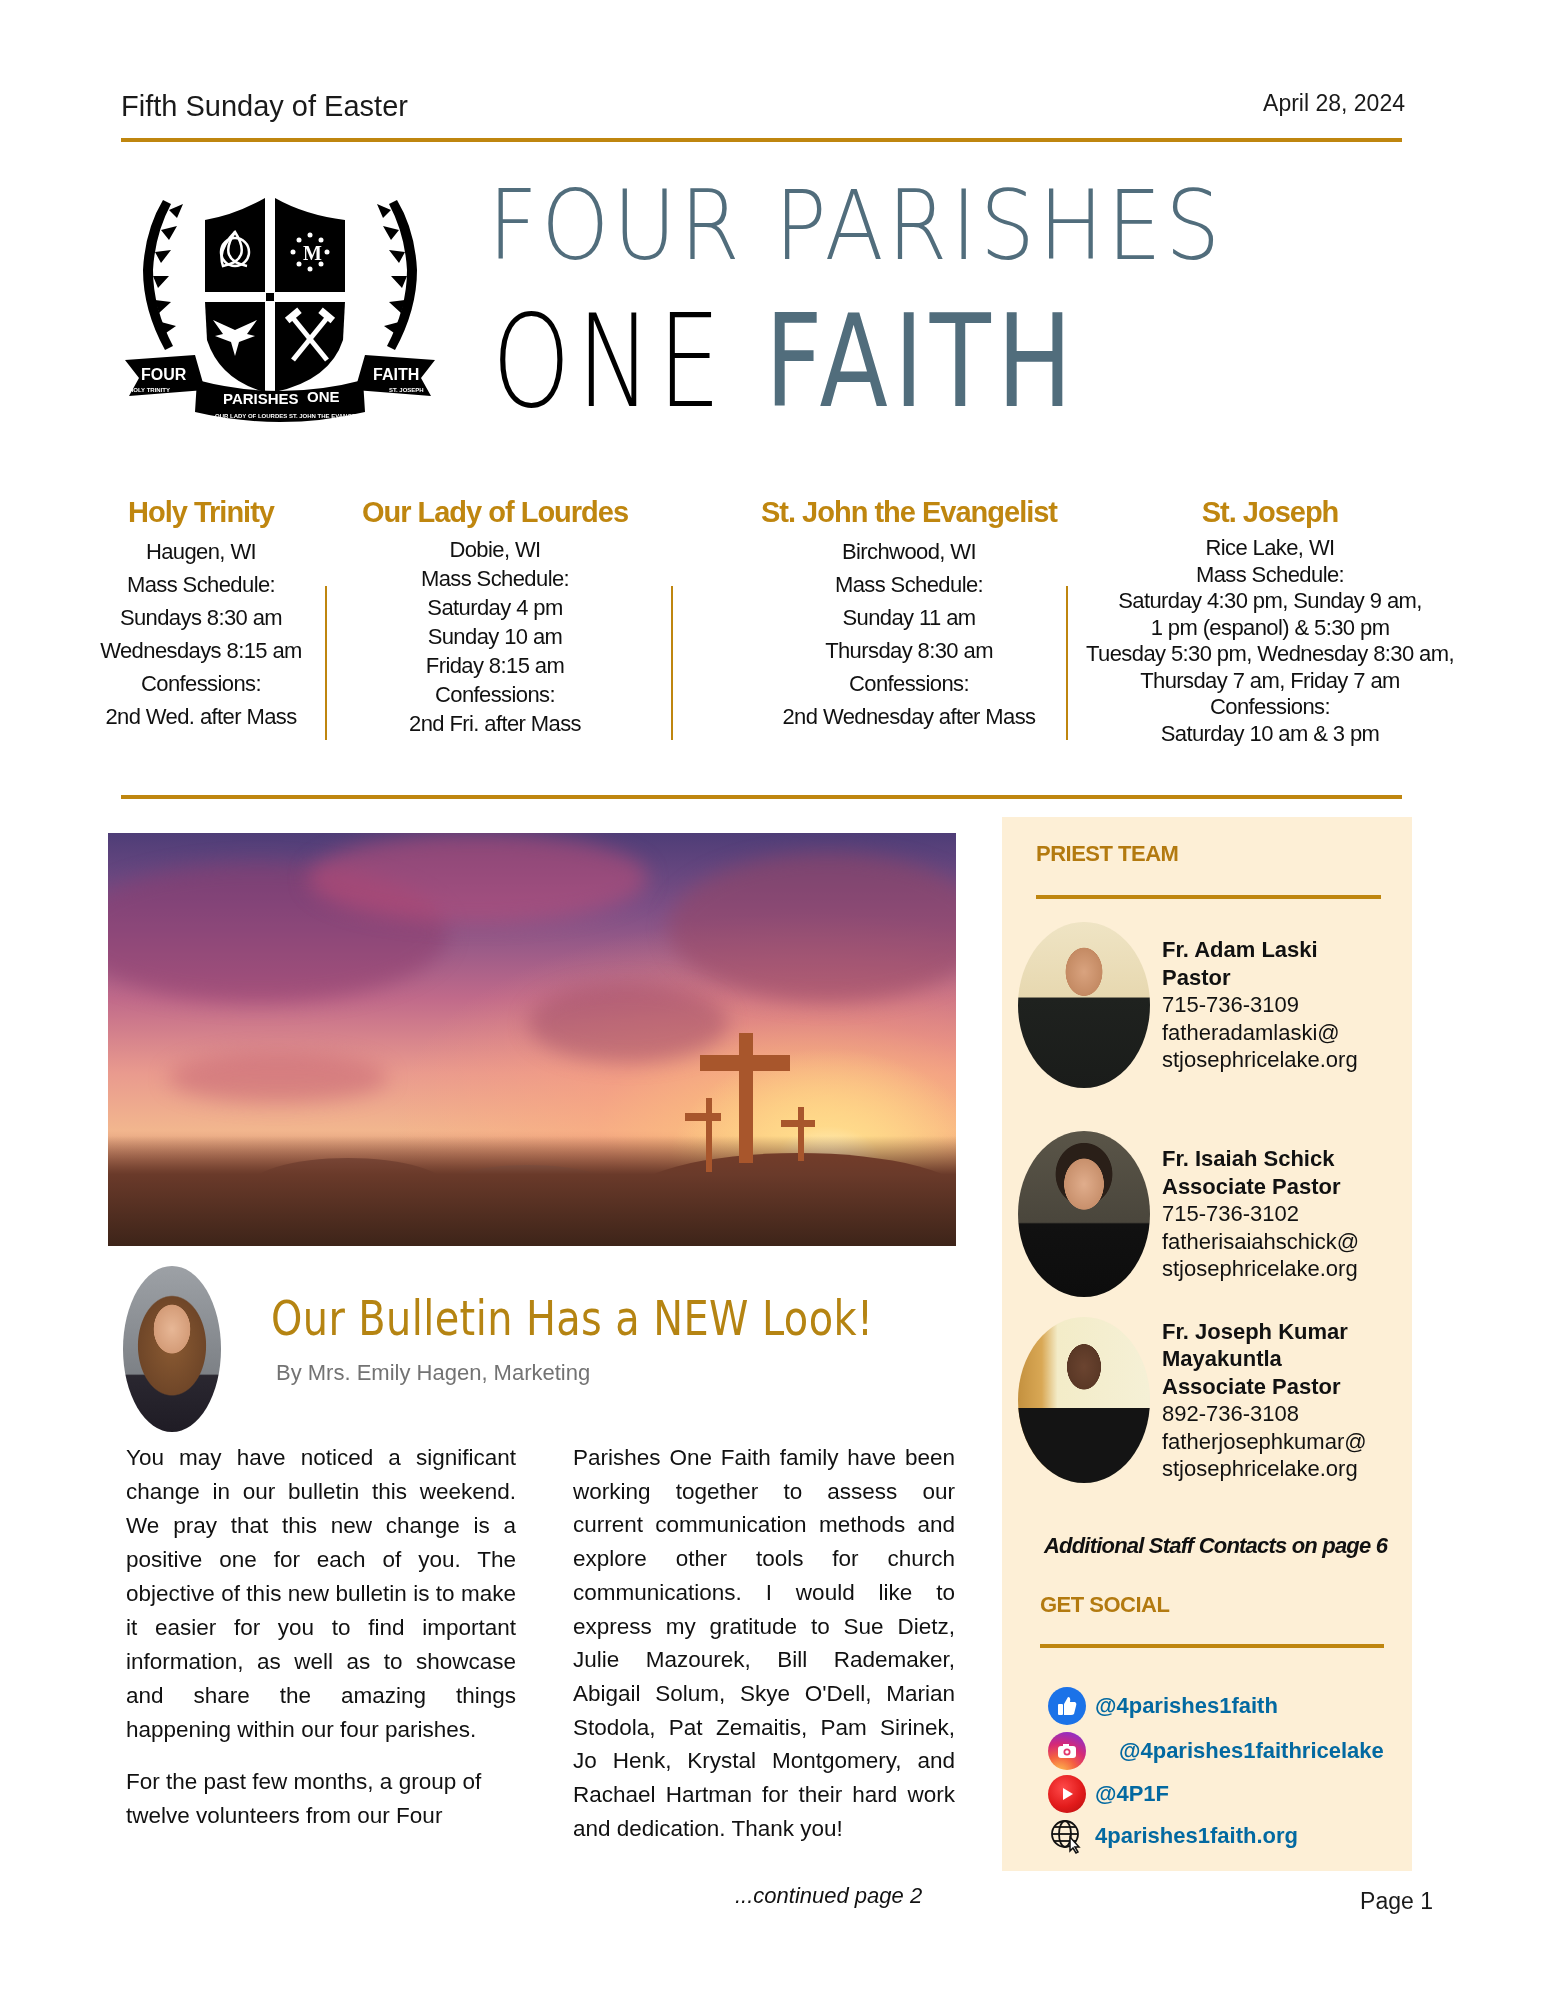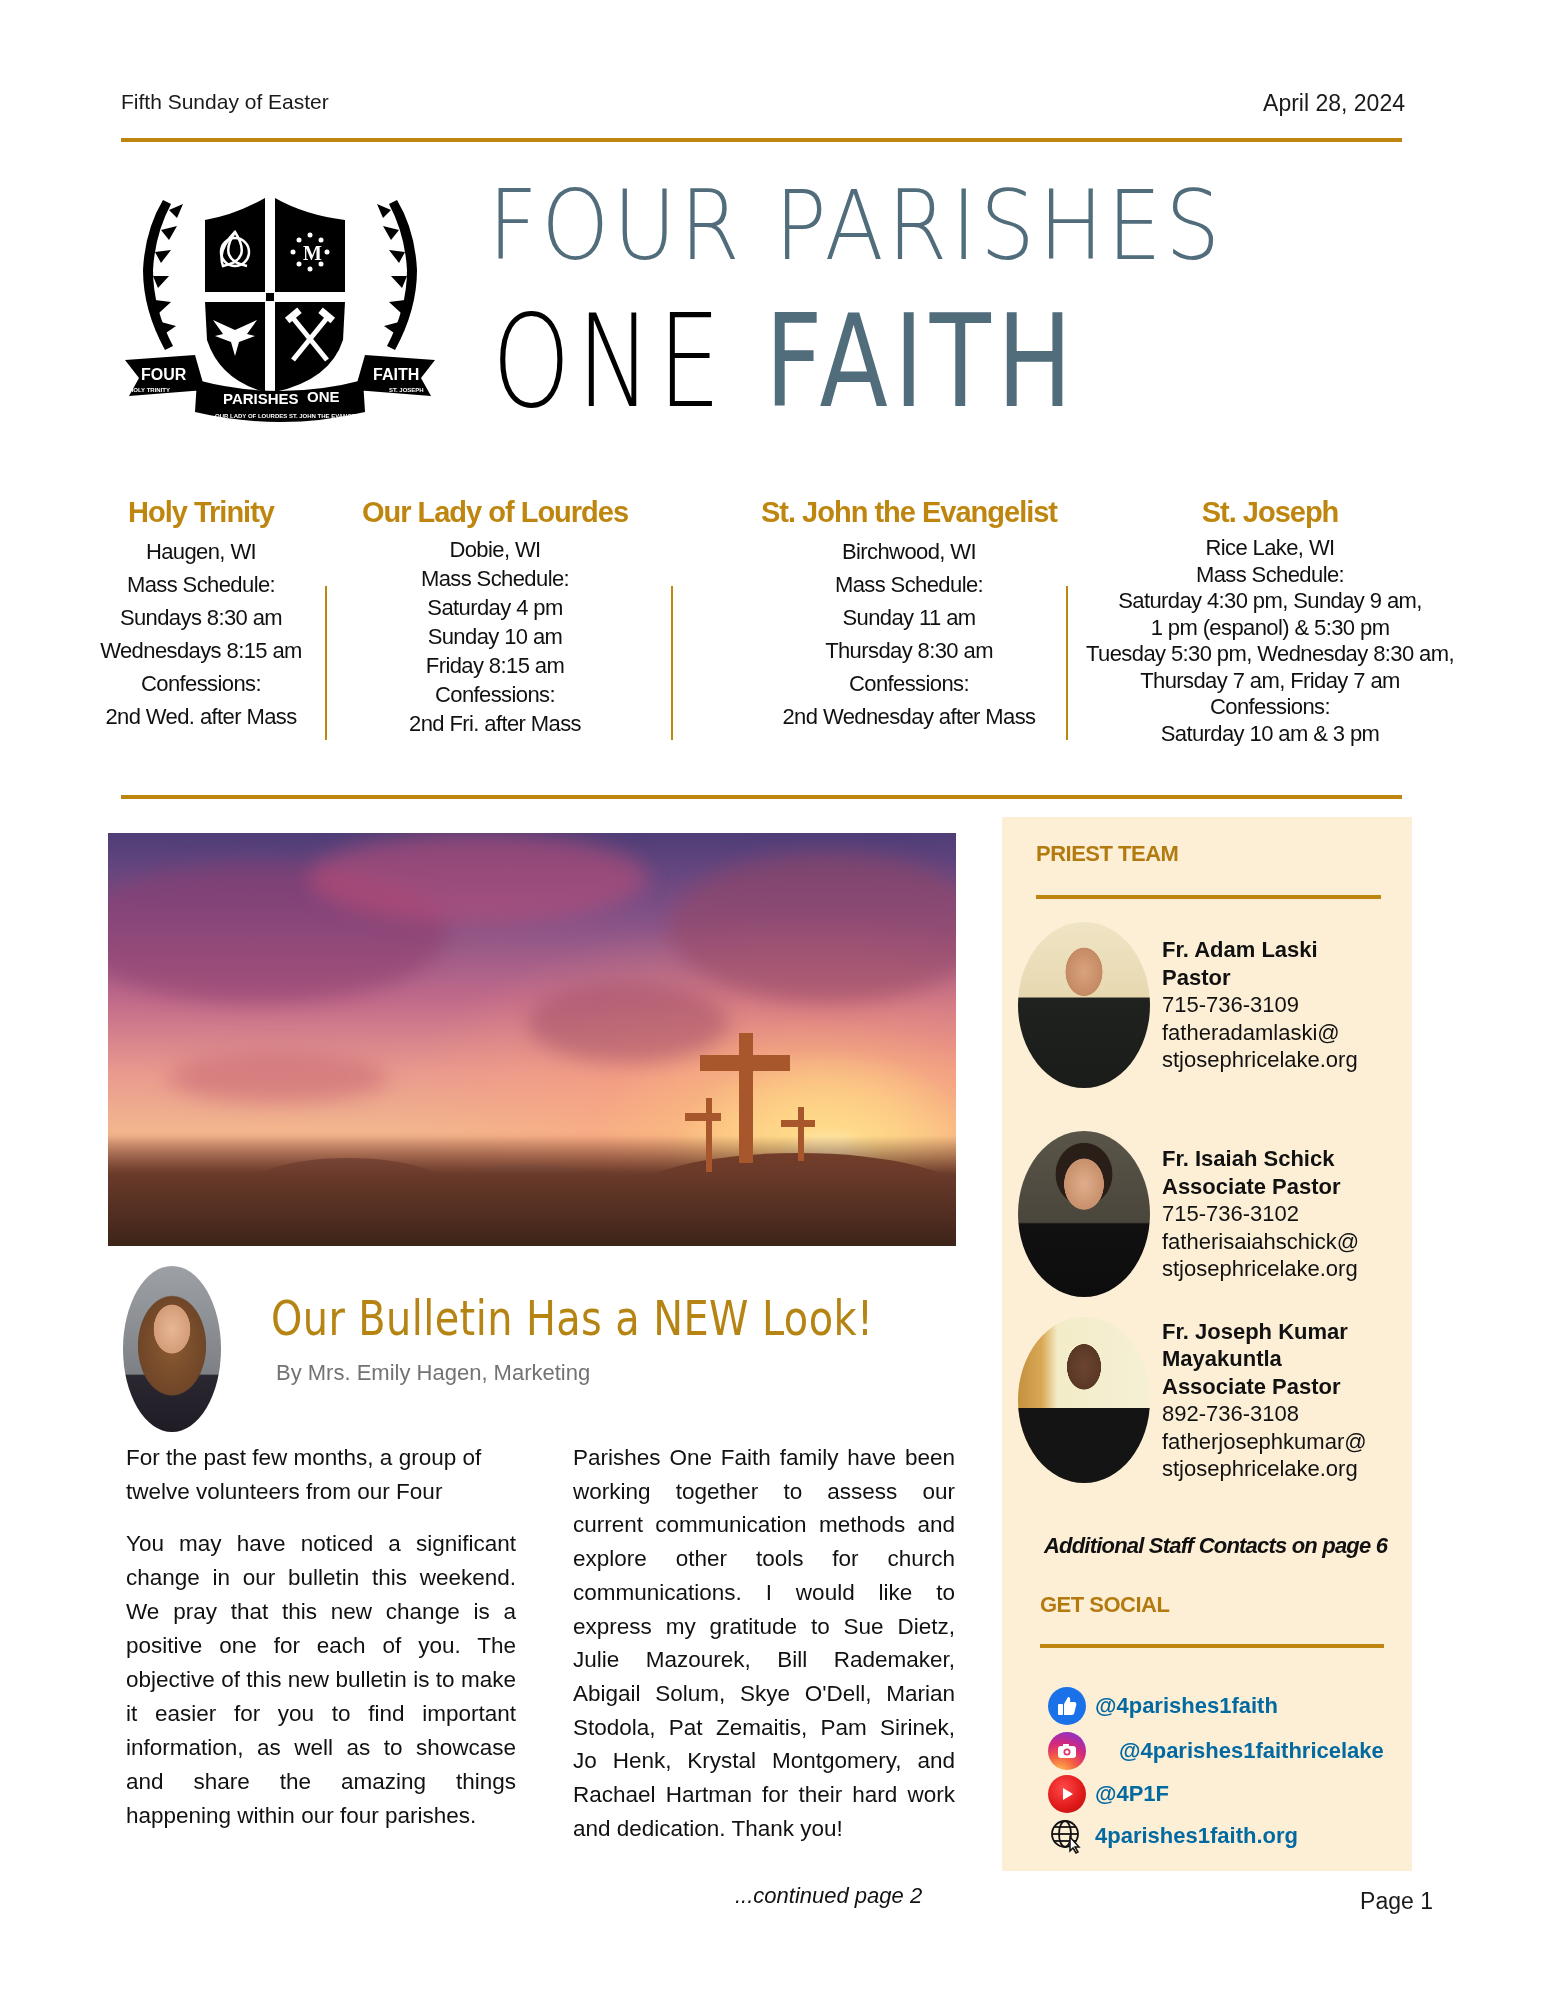--- a/index.html
+++ b/index.html
@@ -2,21 +2,21 @@
 <html><head>
 <meta charset="utf-8">
 <style>
   * { box-sizing: border-box; margin: 0; padding: 0; }
   html, body { width: 1545px; height: 2000px; background: #ffffff; overflow: hidden; }
   body { position: relative; font-family: "Liberation Sans", sans-serif; color: #111; }
 
   .abs { position: absolute; }
 
   
-  .hdr-left { left: 121px; top: 90px; font-size: 21px; color: #1a1a1a; font-family: "Liberation Sans Narrow", "Liberation Sans", sans-serif; }
+  .hdr-left { left: 121px; top: 90px; font-size: 29px; color: #1a1a1a; font-family: "Liberation Sans Narrow", "Liberation Sans", sans-serif; }
   .hdr-right { right: 140px; top: 90px; font-size: 23px; color: #1a1a1a; }
   .rule { background: #bf860f; height: 4px; }
 
   
   .logo { left: 125px; top: 190px; width: 310px; height: 235px; }
 
   
   .mast1 { left: 488px; top: 178px; font-family: "DejaVu Sans", sans-serif; font-weight: 300; font-size: 96px; color: #516d7c; letter-spacing: 4px; transform: scaleX(0.90); transform-origin: left top; line-height: 1; }
   .mast2 { left: 492px; top: 298px; font-family: "DejaVu Sans", sans-serif; font-size: 128px; line-height: 1; transform: scaleX(0.78); transform-origin: left top; letter-spacing: 8px; }
   .mast2 .one { color: #000; font-weight: 300; }
@@ -218,22 +218,22 @@
     <div class="cross" style="left:690px; top:274px; width:6px; height:54px;"></div>
     <div class="cross" style="left:673px; top:287px; width:34px; height:7px;"></div>
   </div>
 </div>
 
 <div class="abs author-photo"></div>
 <div class="abs art-title">Our Bulletin Has a NEW Look!</div>
 <div class="abs art-byline">By Mrs. Emily Hagen, Marketing</div>
 
 <div class="col" style="left:126px; top:1441px; width:390px;">
+  <p>You may have noticed a significant change in our bulletin this weekend. We pray that this new change is a positive one for each of you. The objective of this new bulletin is to make it easier for you to find important information, as well as to showcase and share the amazing things happening within our four parishes.</p>
   <p style="text-align:left;">For the past few months, a group of twelve volunteers from our Four</p>
-  <p>You may have noticed a significant change in our bulletin this weekend. We pray that this new change is a positive one for each of you. The objective of this new bulletin is to make it easier for you to find important information, as well as to showcase and share the amazing things happening within our four parishes.</p>
 </div>
 <div class="col col2" style="left:573px; top:1441px; width:382px;">
   <p>Parishes One Faith family have been working together to assess our current communication methods and explore other tools for church communications. I would like to express my gratitude to Sue Dietz, Julie Mazourek, Bill Rademaker, Abigail Solum, Skye O'Dell, Marian Stodola, Pat Zemaitis, Pam Sirinek, Jo Henk, Krystal Montgomery, and Rachael Hartman for their hard work and dedication. Thank you!</p>
 </div>
 <div class="abs continued">...continued page 2</div>
 
 <div class="abs sidebar">
   <div class="sb-head" style="top:24px;">PRIEST TEAM</div>
   <div class="sb-rule" style="top:78px; width:345px;"></div>
 

